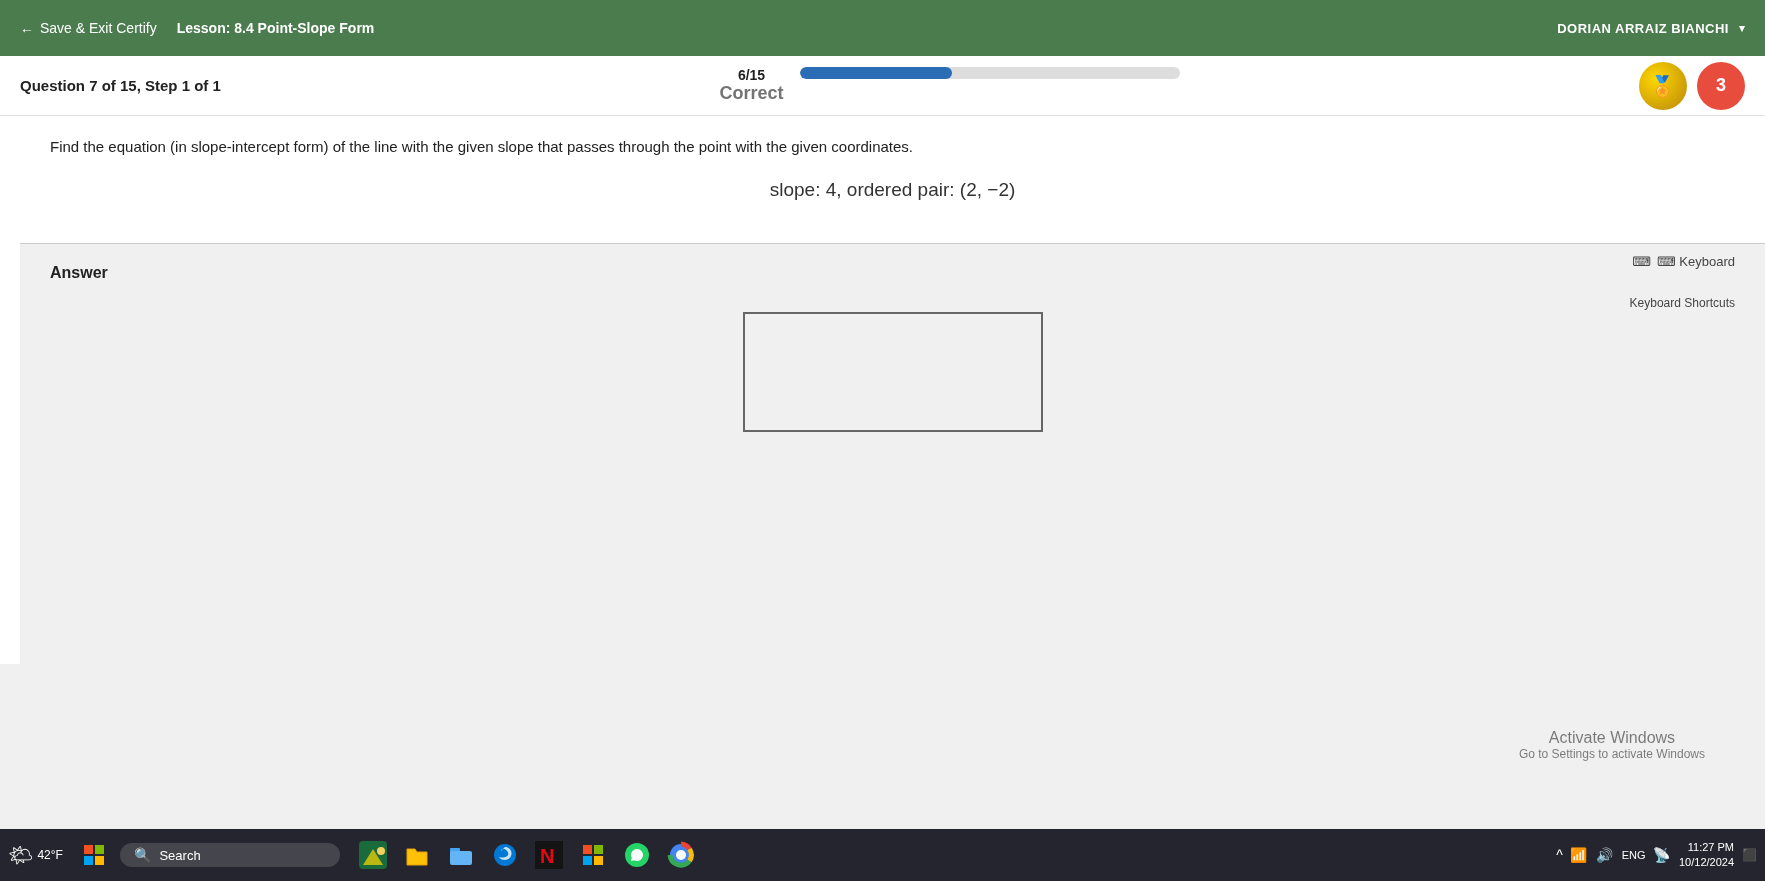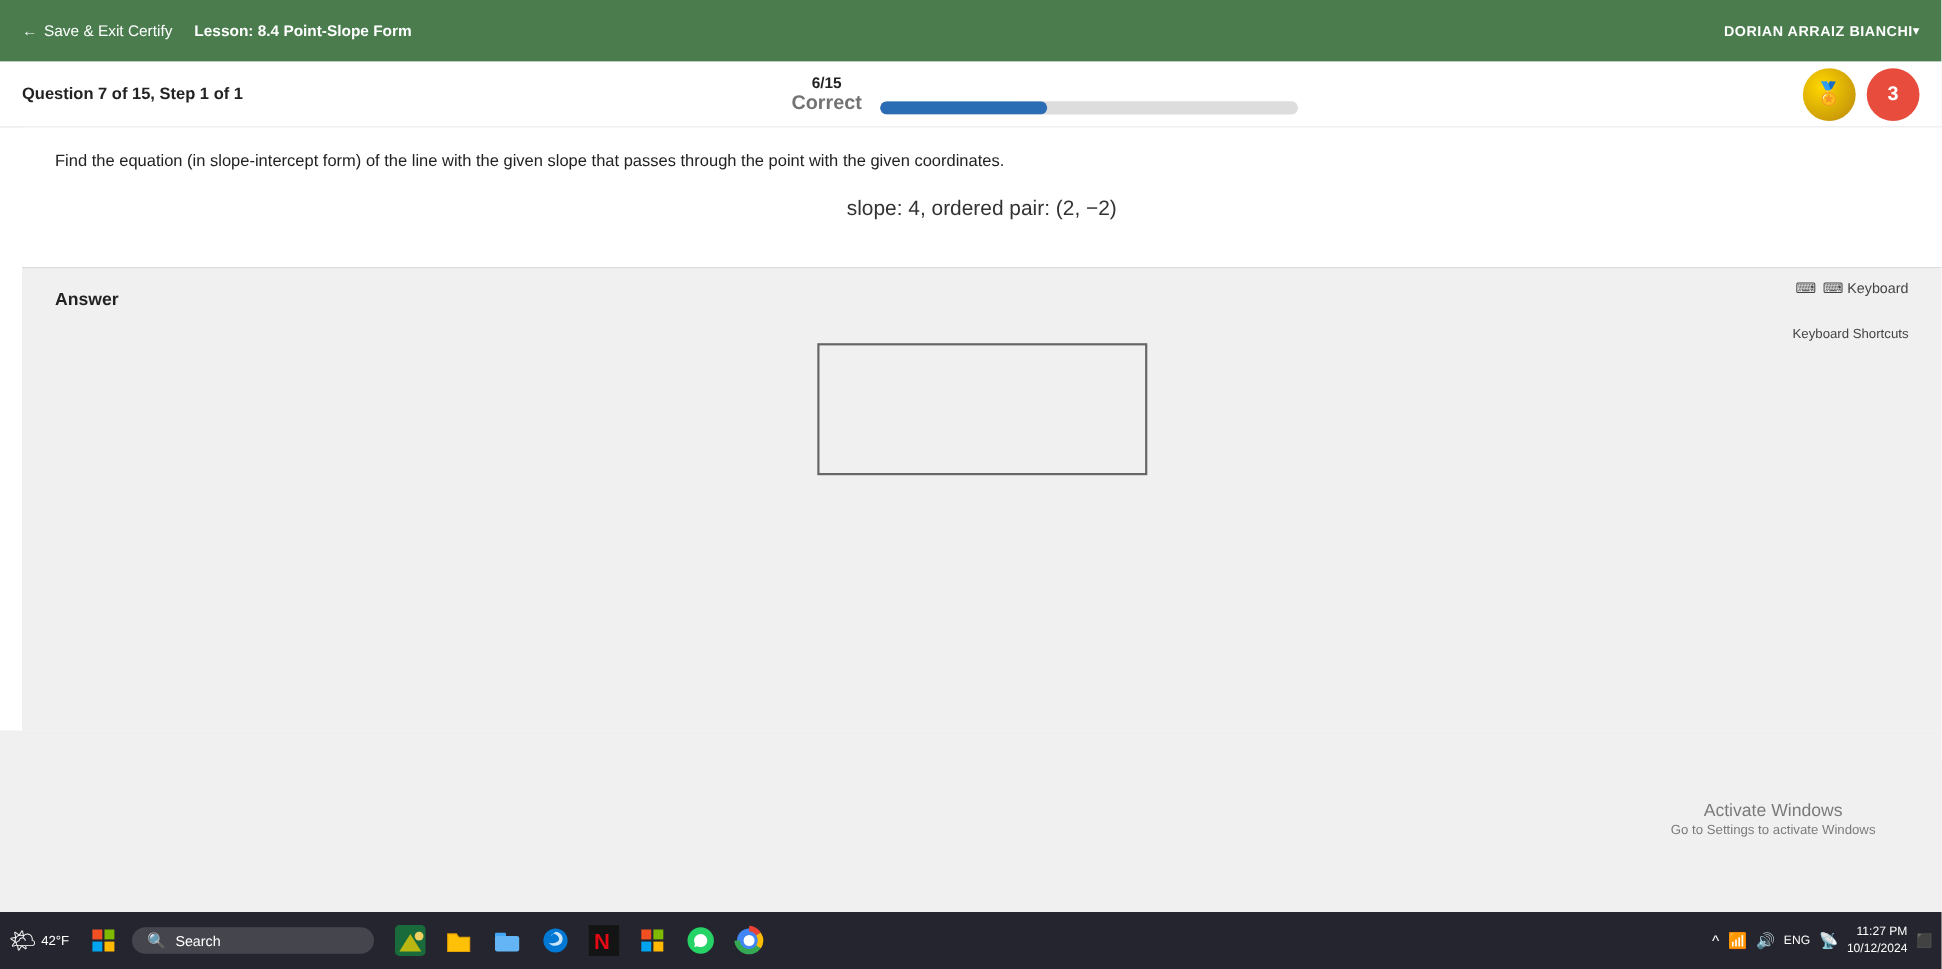--- a/index.html
+++ b/index.html
@@ -28,20 +28,21 @@
       cursor: pointer;
       font-weight: 500;
     }
     .lesson-title {
       color: white;
       font-size: 14px;
       font-weight: 700;
     }
     .header-right {
       display: flex;
+      gap: 10px;
     }
     .user-name {
       color: white;
       font-size: 13px;
       font-weight: 700;
       letter-spacing: 0.5px;
     }
     .dropdown-arrow {
       color: white;
       font-size: 12px;
@@ -320,21 +321,21 @@
   </div>
   <div class="header-right">
     <span class="user-name">DORIAN ARRAIZ BIANCHI</span>
     <span class="dropdown-arrow">▾</span>
   </div>
 </div>
 
 <div class="progress-area">
   <div class="question-info">Question 7 of 15, Step 1 of 1</div>
   <div class="progress-center">
-    <div style="display:flex;align-items:flex-end;gap:16px;">
+    <div style="display:flex;align-items:flex-start;gap:16px;">
       <div style="text-align:center;">
         <div class="score-text">6/15</div>
         <div class="correct-label">Correct</div>
       </div>
       <div class="progress-bar-container">
         <div class="progress-bar-fill" style="width:40%"></div>
       </div>
     </div>
   </div>
   <div style="display:flex;align-items:center;gap:10px;">

